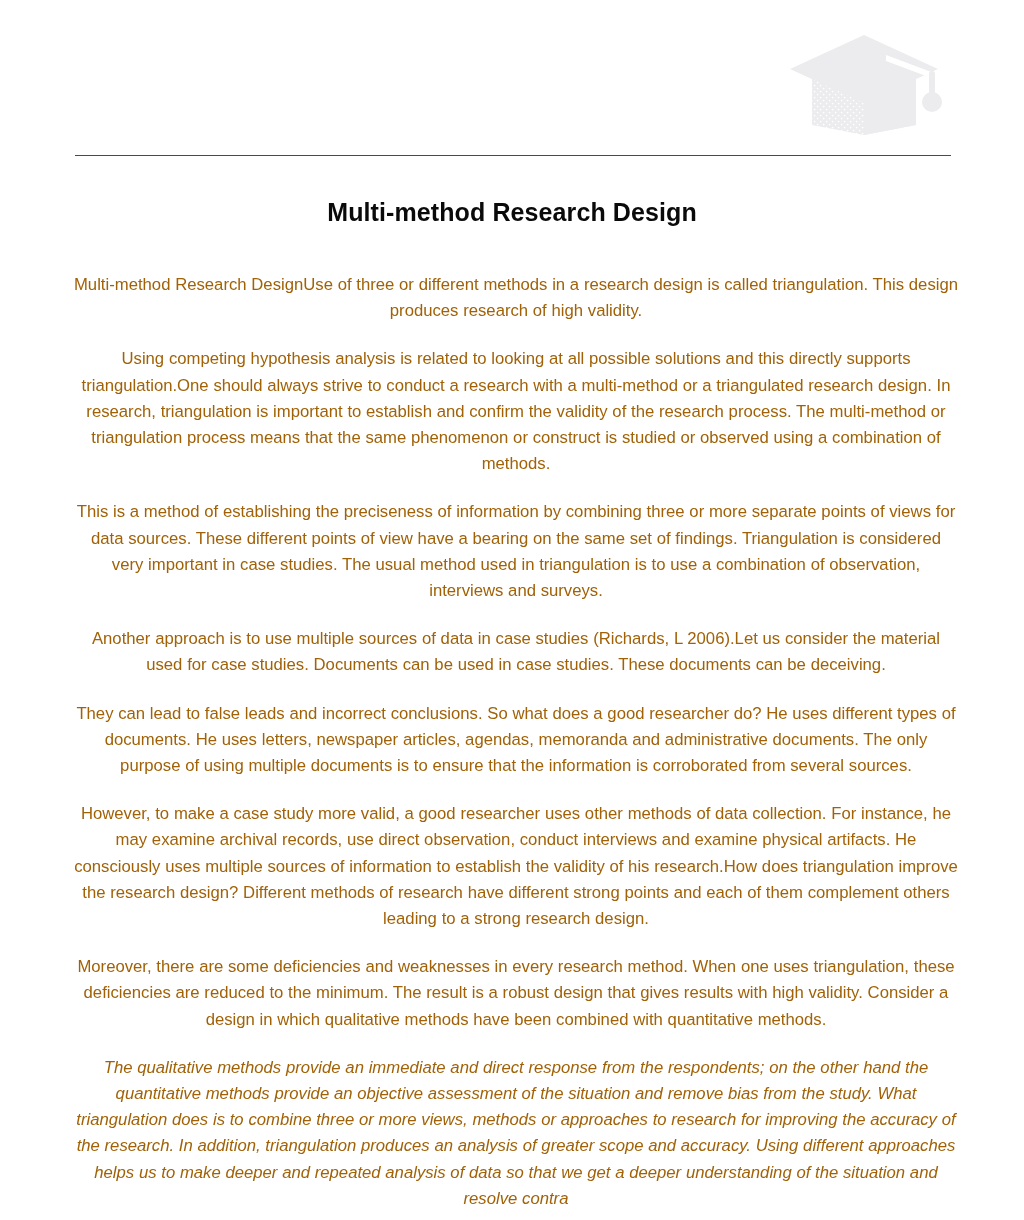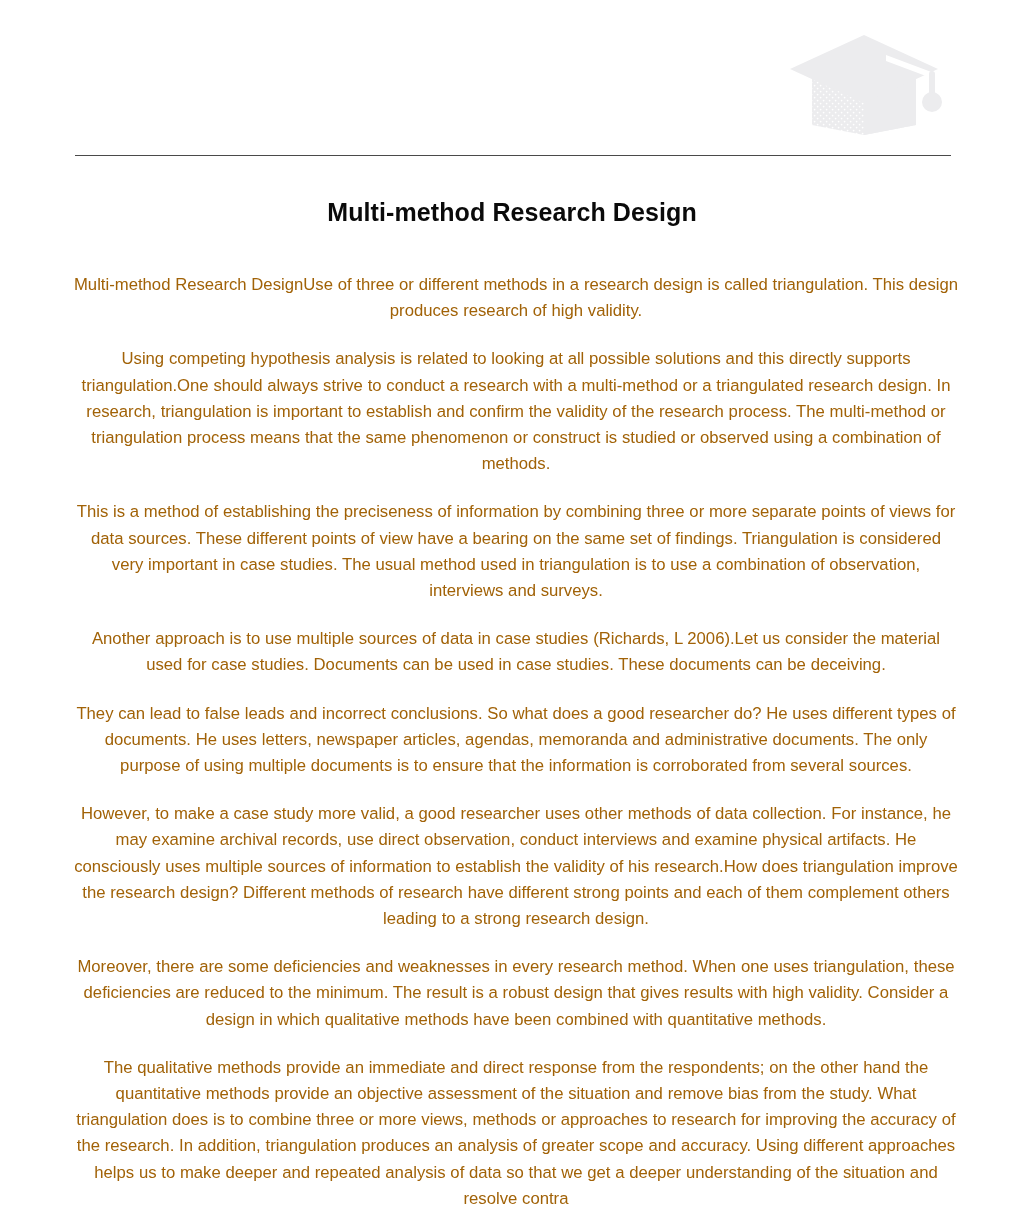--- a/index.html
+++ b/index.html
@@ -106,20 +106,21 @@
   .content p {
     margin: 0 0 22px 0;
     font-size: 16.7px;
     line-height: 26.2px;
     color: #a16207;
     text-align: center;
     word-spacing: 0.1px;
   }
   .content p:last-child {
     margin-bottom: 12px;
+    font-style: italic;
   }
 </style>
 </head>
 <body>
 
 <div class="page">
 
 
   <div class="logo-wrap">
     <svg viewBox="0 0 180 102" xmlns="http://www.w3.org/2000/svg" aria-hidden="true">

